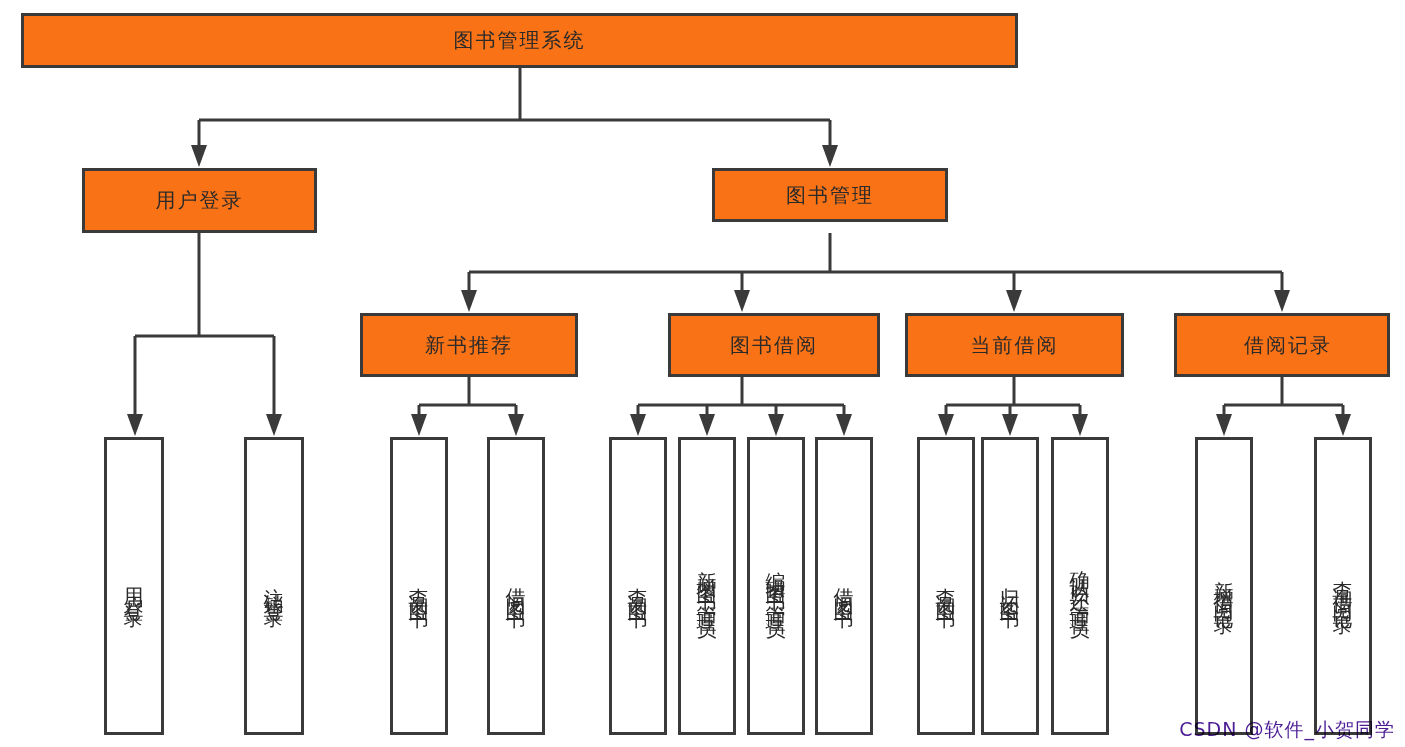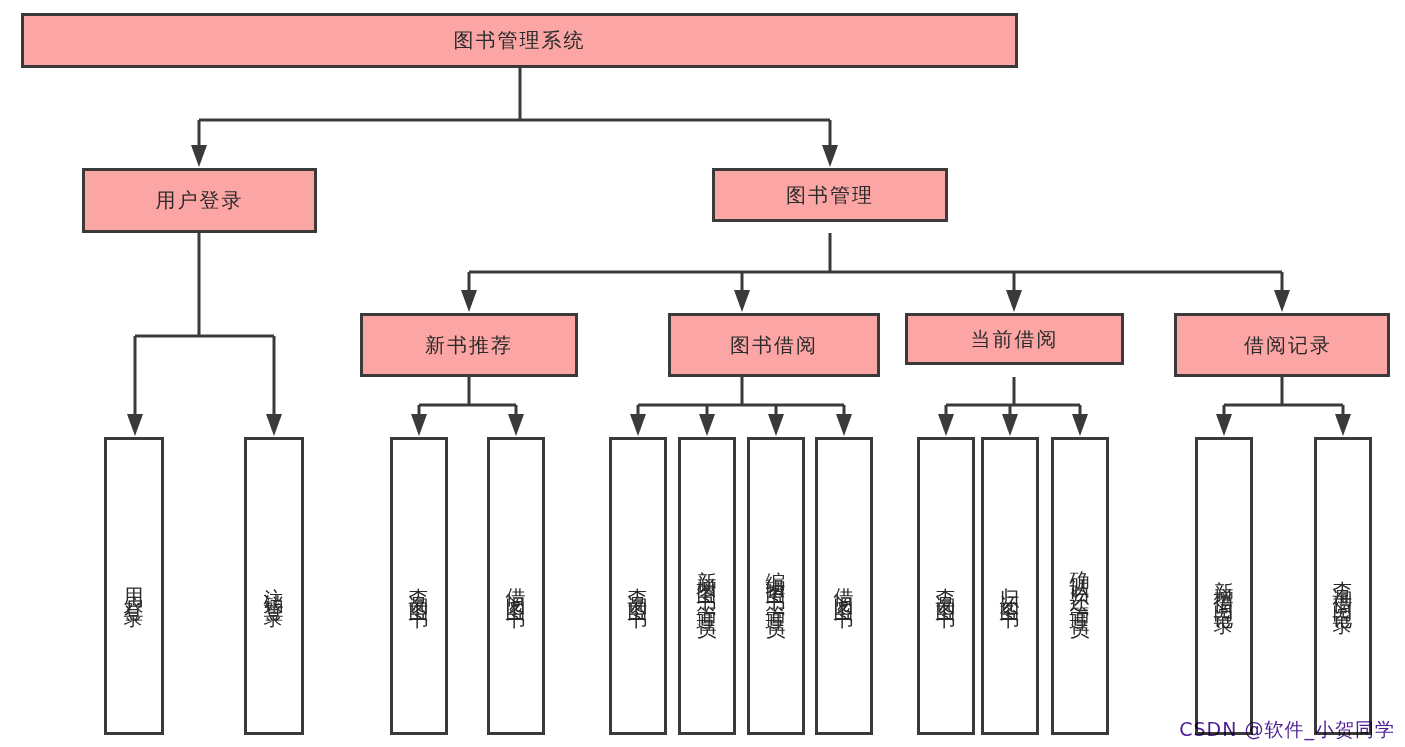--- a/index.html
+++ b/index.html
@@ -17,21 +17,21 @@
   .connectors {
     position: absolute;
     left: 0; top: 0;
     width: 1405px; height: 747px;
     pointer-events: none;
   }
 
   .hbox {
     position: absolute;
     border: 3px solid #3a3a3a;
-    background: #fca5a5;
+    background: #f97316;
     display: flex;
     align-items: center;
     justify-content: center;
     font-size: 20px;
     letter-spacing: 2px;
     color: #2a2a2a;
     white-space: nowrap;
   }
 
   .vbox {
@@ -64,21 +64,21 @@
     mix-blend-mode: multiply;
     white-space: nowrap;
   }
 
   
   .b-root      { left: 21px;   top: 13px;  width: 997px; height: 55px; }
   .b-login     { left: 82px;   top: 168px; width: 235px; height: 65px; }
   .b-mgmt      { left: 712px;  top: 168px; width: 236px; height: 54px; }
   .b-newrec    { left: 360px;  top: 313px; width: 218px; height: 64px; }
   .b-borrow    { left: 636px;  top: 313px; width: 212px; height: 64px; margin-left: 32px; }
-  .b-current   { left: 905px;  top: 313px; width: 219px; height: 52px; }
+  .b-current   { left: 905px;  top: 313px; width: 219px; height: 64px; }
   .b-records   { left: 1174px; top: 313px; width: 216px; height: 64px; padding-left: 12px; }
 
   
   .v-userlogin { left: 104px;  width: 60px; }
   .v-logout    { left: 244px;  width: 60px; }
   .v-query1    { left: 390px;  width: 58px; }
   .v-lend1     { left: 487px;  width: 58px; }
   .v-query2    { left: 609px;  width: 58px; }
   .v-addbook   { left: 678px;  width: 58px; }
   .v-editbook  { left: 747px;  width: 58px; }

